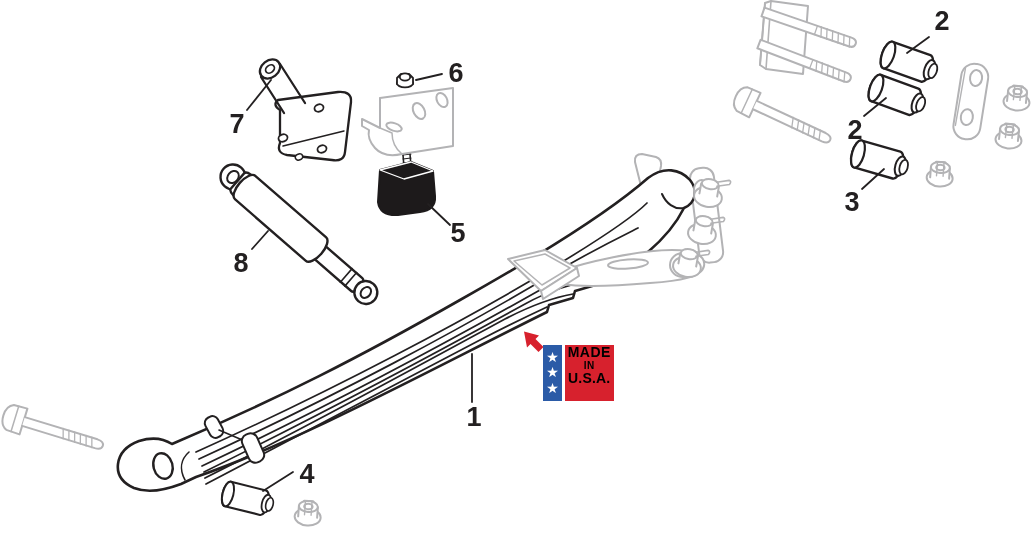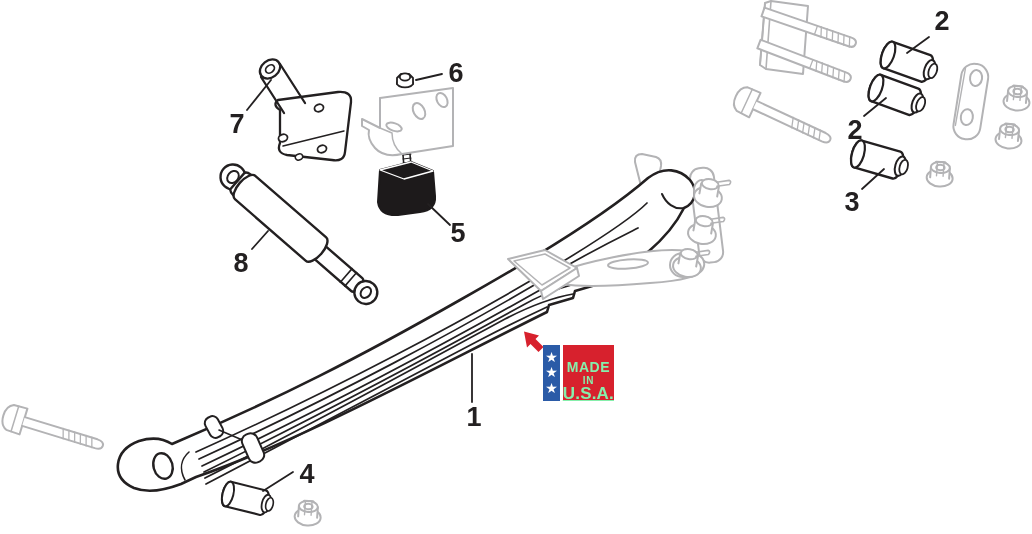--- a/index.html
+++ b/index.html
@@ -19,27 +19,27 @@
   .usa-badge{
     position:absolute;left:543px;top:345px;width:71px;height:56px;
     display:flex;background:#fff;
   }
   .badge-stars{
     width:19px;background:#2b5ba7;color:#fff;margin-right:2.5px;
     display:flex;flex-direction:column;align-items:center;justify-content:center;
     font-family:"DejaVu Sans",sans-serif;font-size:14px;line-height:15.5px;
   }
   .badge-text{
-    flex:1;background:#d7212d;color:#86efac;
-    display:flex;flex-direction:column;align-items:center;justify-content:flex-end;
+    flex:1;background:#d7212d;color:#000000;
+    display:flex;flex-direction:column;align-items:center;justify-content:flex-start;
     font-weight:bold;text-align:center;
   }
   .badge-line1{font-size:14px;line-height:15px;letter-spacing:.5px;}
   .badge-line2{font-size:10px;line-height:11px;letter-spacing:.5px;}
-  .badge-line3{font-size:17px;line-height:15px;letter-spacing:.2px;text-decoration:underline;}
+  .badge-line3{font-size:14px;line-height:15px;letter-spacing:.2px;}
 </style>
 </head>
 <body>
 
 <div class="canvas">
 
 <svg class="artwork" width="1032" height="534" viewBox="0 0 1032 534" fill="none" stroke-linejoin="round" stroke-linecap="round">
 
   <defs>
 

